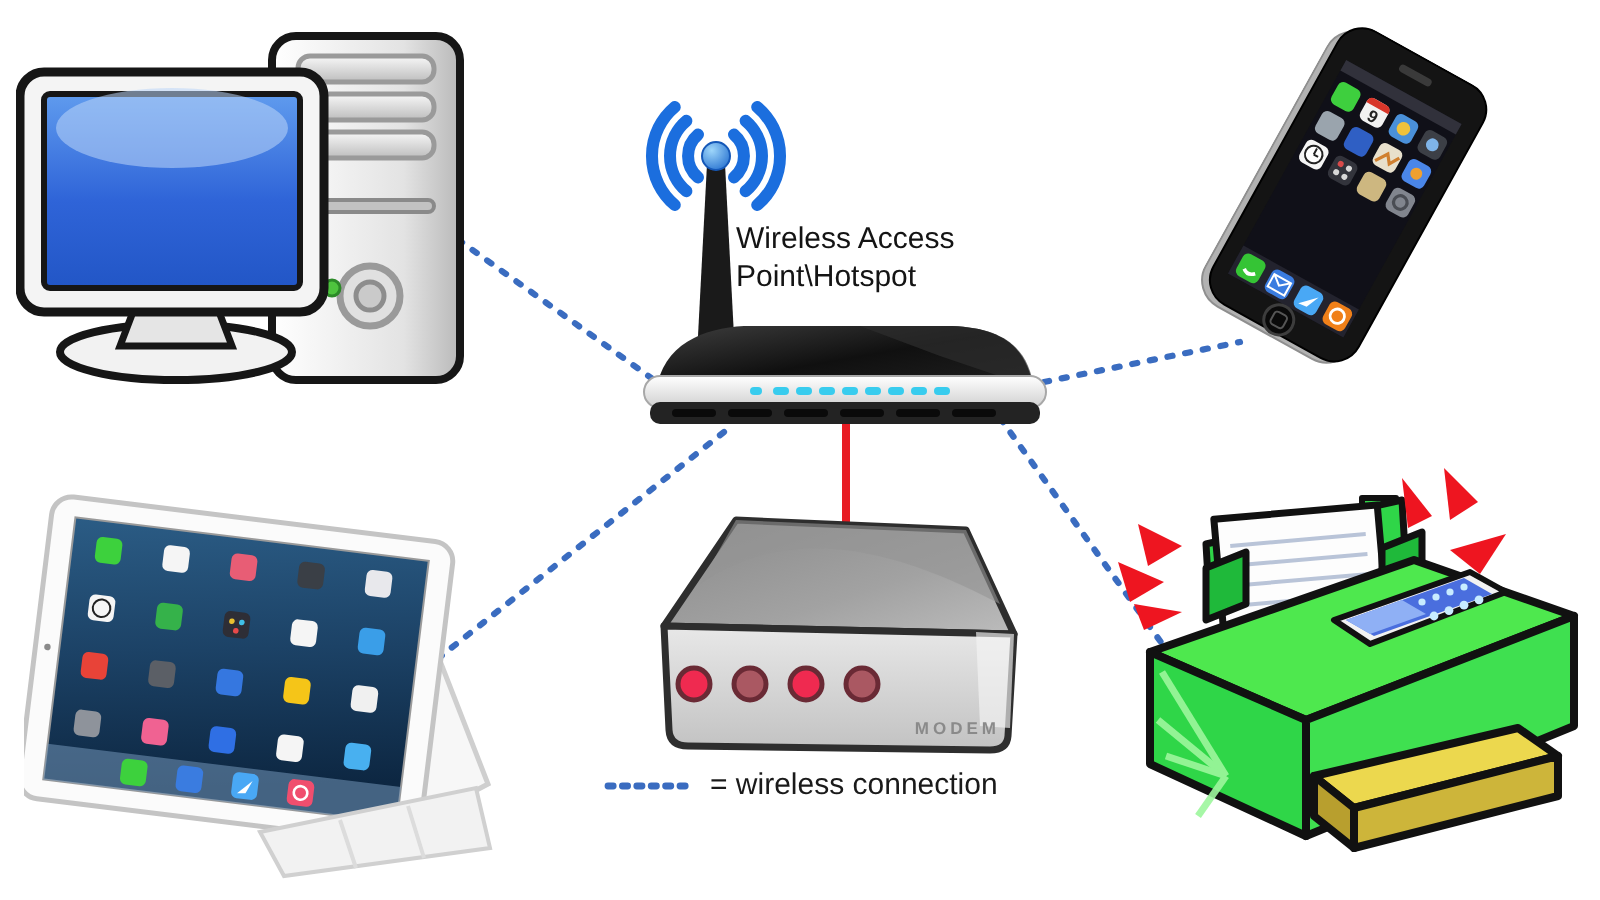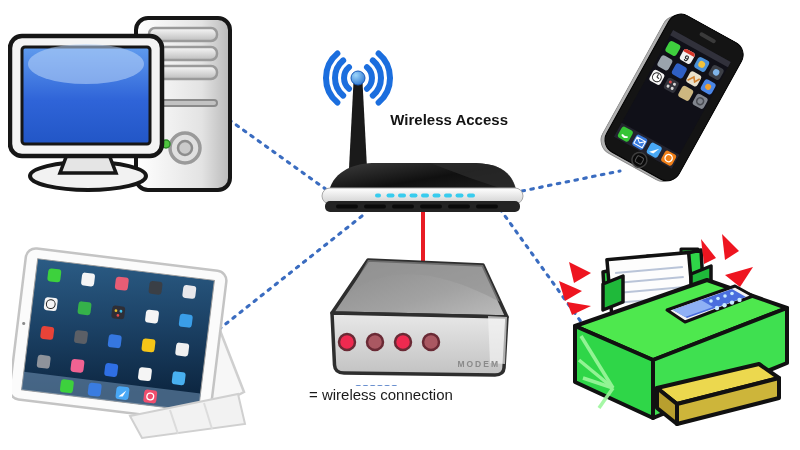--- a/index.html
+++ b/index.html
@@ -1,23 +1,23 @@
 <!DOCTYPE html>
 <html><head>
 <meta charset="utf-8">
 <style>
   html,body{margin:0;padding:0;background:#fff;}
   .stage{position:relative;width:800px;height:450px;background:#ffffff;overflow:hidden;
          font-family:"Liberation Sans",sans-serif;}
   .abs{position:absolute;}
   #conn{left:0;top:0;}
-  .wap-label{left:368px;top:110px;width:140px;text-align:right;
-             font-size:15px;line-height:19px;font-weight:700;color:#141414;}
+  .wap-label{left:368px;top:110px;width:140px;text-align:left;
+             font-size:15px;line-height:19px;font-weight:400;color:#141414;}
   .legend{left:300px;top:382px;}
-  .legend-row{display:flex;align-items:center;height:21px;flex-direction:column;}
+  .legend-row{display:flex;align-items:center;height:21px;}
   .legend-row span{font-size:15px;color:#1a1a1a;margin-left:9px;}
   svg{display:block;}
 </style>
 </head>
 <body>
 
 <div class="stage">
 
   <svg id="conn" class="abs" width="800" height="450">
     <g stroke="#3a6cc0" stroke-width="3.1" stroke-dasharray="2.6 6.4" stroke-linecap="round" fill="none">
@@ -79,20 +79,21 @@
       <path d="M 19.4 15.5 A 32 32 0 0 0 19.4 64.5"></path>
       <path d="M 49 29.3 A 14 14 0 0 1 49 50.7"></path>
       <path d="M 54.8 22.4 A 23 23 0 0 1 54.8 57.6"></path>
       <path d="M 60.6 15.5 A 32 32 0 0 1 60.6 64.5"></path>
     </g>
     <circle cx="40" cy="40" r="7" fill="url(#ballG)" stroke="#1558b8" stroke-width="1"></circle>
   </svg>
 
   <div class="abs wap-label">
     <div>Wireless Access</div>
+    <div>Point\Hotspot</div>
   </div>
 
   <svg class="abs" style="left:320px;top:160px" width="205" height="54" viewBox="0 0 205 54">
     <defs>
       <linearGradient id="rtopG" x1="0" y1="0" x2="1" y2="1">
         <stop offset="0" stop-color="#3e3e3e"></stop>
           <stop offset="0.5" stop-color="#101010"></stop>
           <stop offset="1" stop-color="#222222"></stop>
       </linearGradient>
       <linearGradient id="bandG" x1="0" y1="0" x2="0" y2="1">

